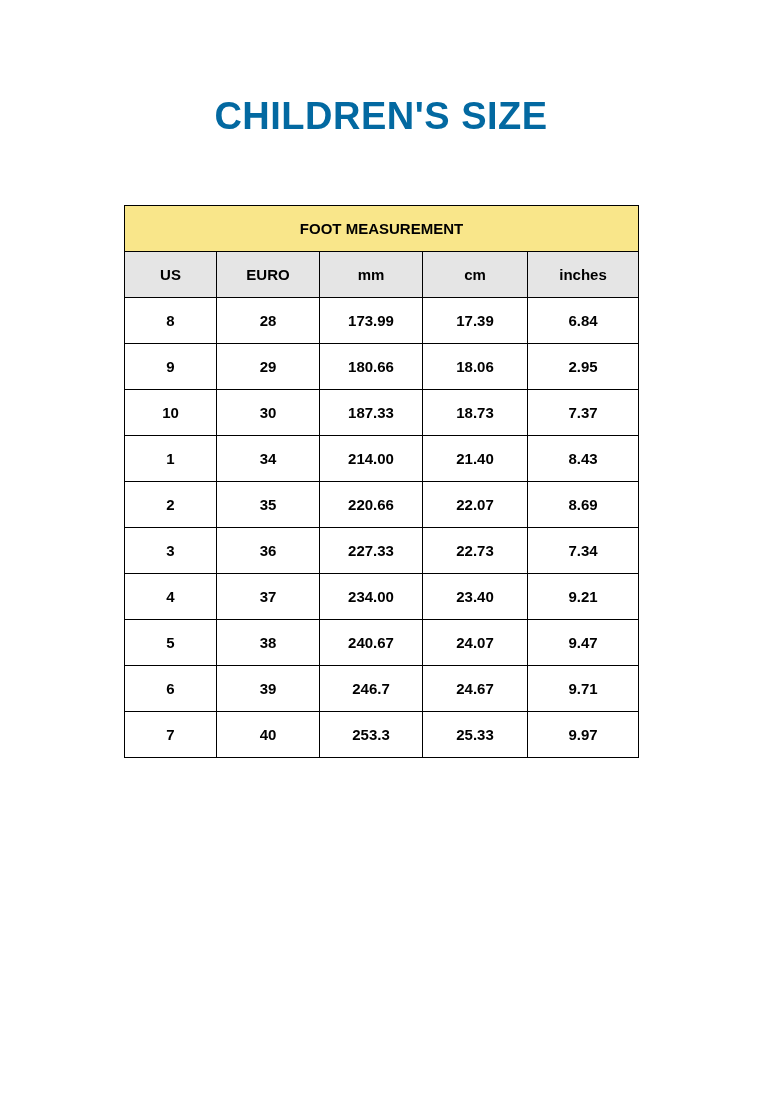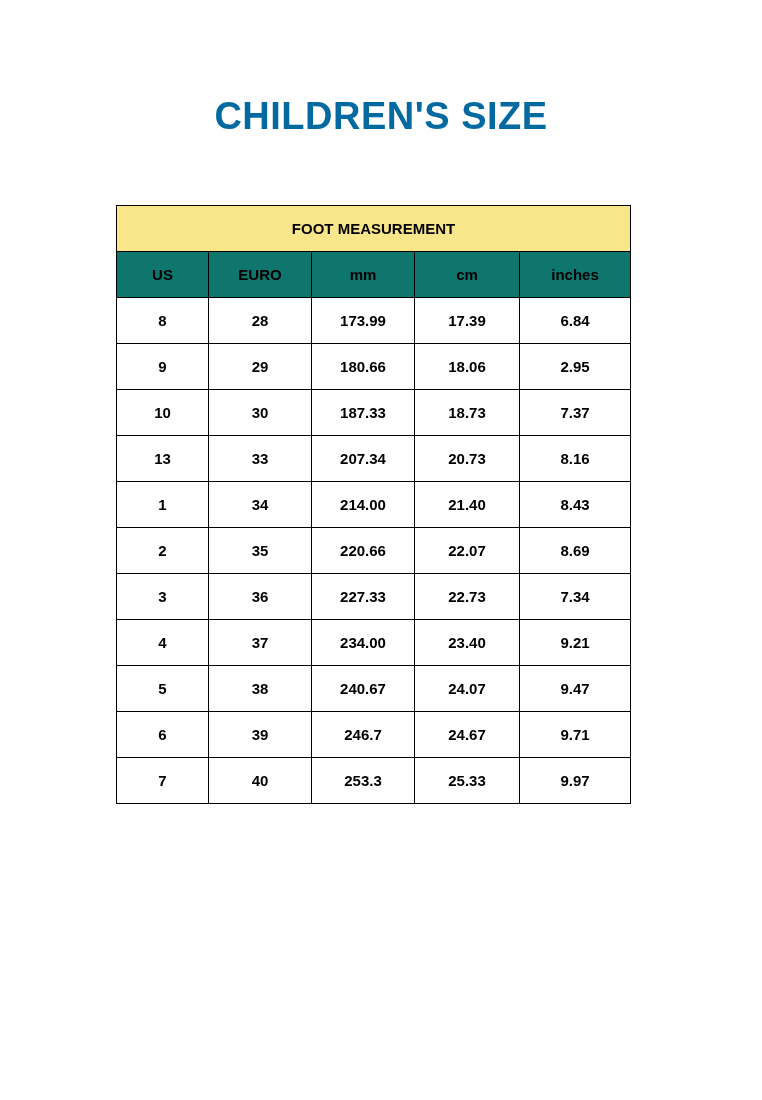--- a/index.html
+++ b/index.html
@@ -27,21 +27,21 @@
     font-size: 38px;
     font-weight: bold;
     letter-spacing: 0.5px;
     margin: 0;
     padding-top: 95px;
     color: #0369a1;
     font-family: "Liberation Sans", sans-serif;
   }
   .table-wrap {
     position: absolute;
-    left: 116px;
+    left: 124px;
     top: 205px;
     width: 514px;
   }
   table.size-table {
     border-collapse: collapse;
     width: 514px;
     table-layout: fixed;
   }
   table.size-table td, table.size-table th {
     border: 1px solid #000000;
@@ -53,21 +53,21 @@
     height: 45px;
     vertical-align: middle;
     font-family: "Liberation Sans", sans-serif;
   }
   .banner-cell {
     background: #f9e68a;
     font-size: 16px;
     height: 38px;
   }
   .head-cell {
-    background: #0f766e;
+    background: #e5e5e5;
     font-size: 16px;
     height: 42px;
   }
   .body-cell {
     background: #ffffff;
     height: 54px;
     font-size: 16px;
   }
   col.c-us { width: 92px; }
   col.c-euro { width: 103px; }
@@ -119,27 +119,20 @@
           <td class="body-cell">2.95</td>
         </tr>
         <tr>
           <td class="body-cell">10</td>
           <td class="body-cell">30</td>
           <td class="body-cell">187.33</td>
           <td class="body-cell">18.73</td>
           <td class="body-cell">7.37</td>
         </tr>
         <tr>
-          <td class="body-cell">13</td>
-          <td class="body-cell">33</td>
-          <td class="body-cell">207.34</td>
-          <td class="body-cell">20.73</td>
-          <td class="body-cell">8.16</td>
-        </tr>
-        <tr>
           <td class="body-cell">1</td>
           <td class="body-cell">34</td>
           <td class="body-cell">214.00</td>
           <td class="body-cell">21.40</td>
           <td class="body-cell">8.43</td>
         </tr>
         <tr>
           <td class="body-cell">2</td>
           <td class="body-cell">35</td>
           <td class="body-cell">220.66</td>

